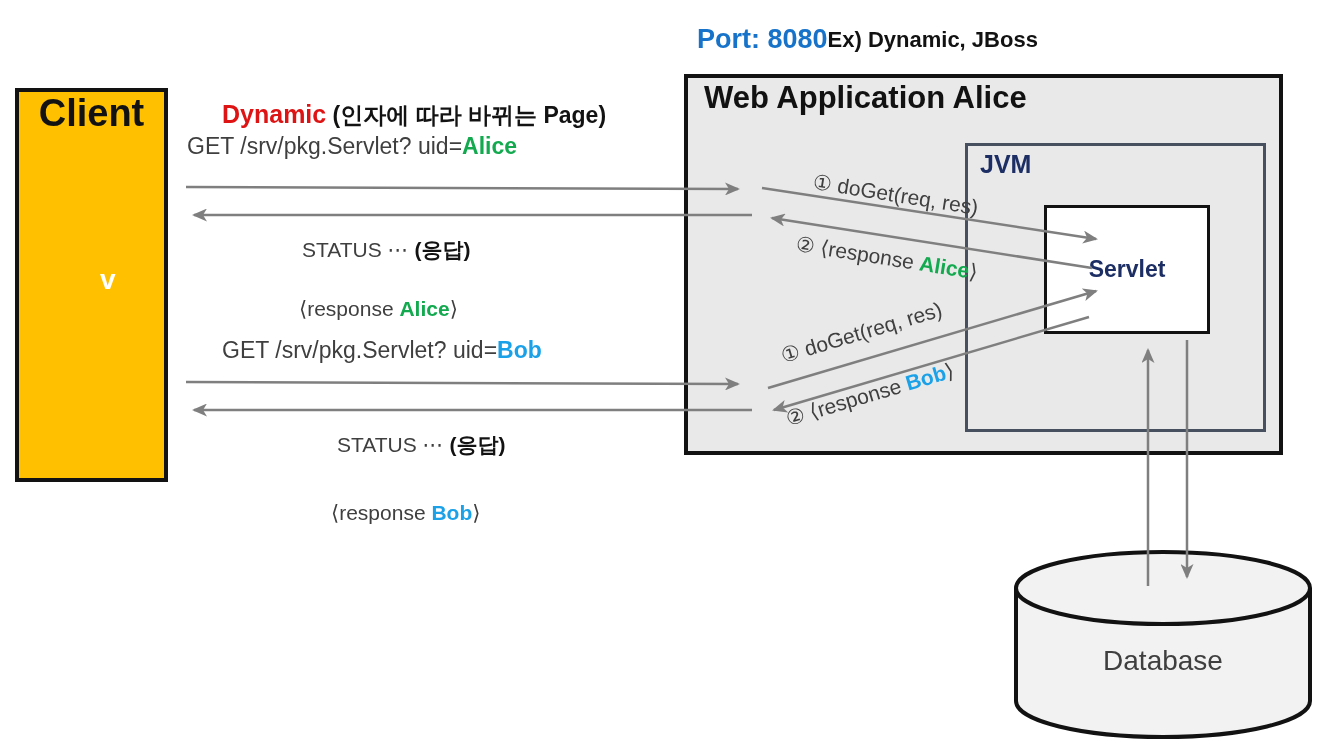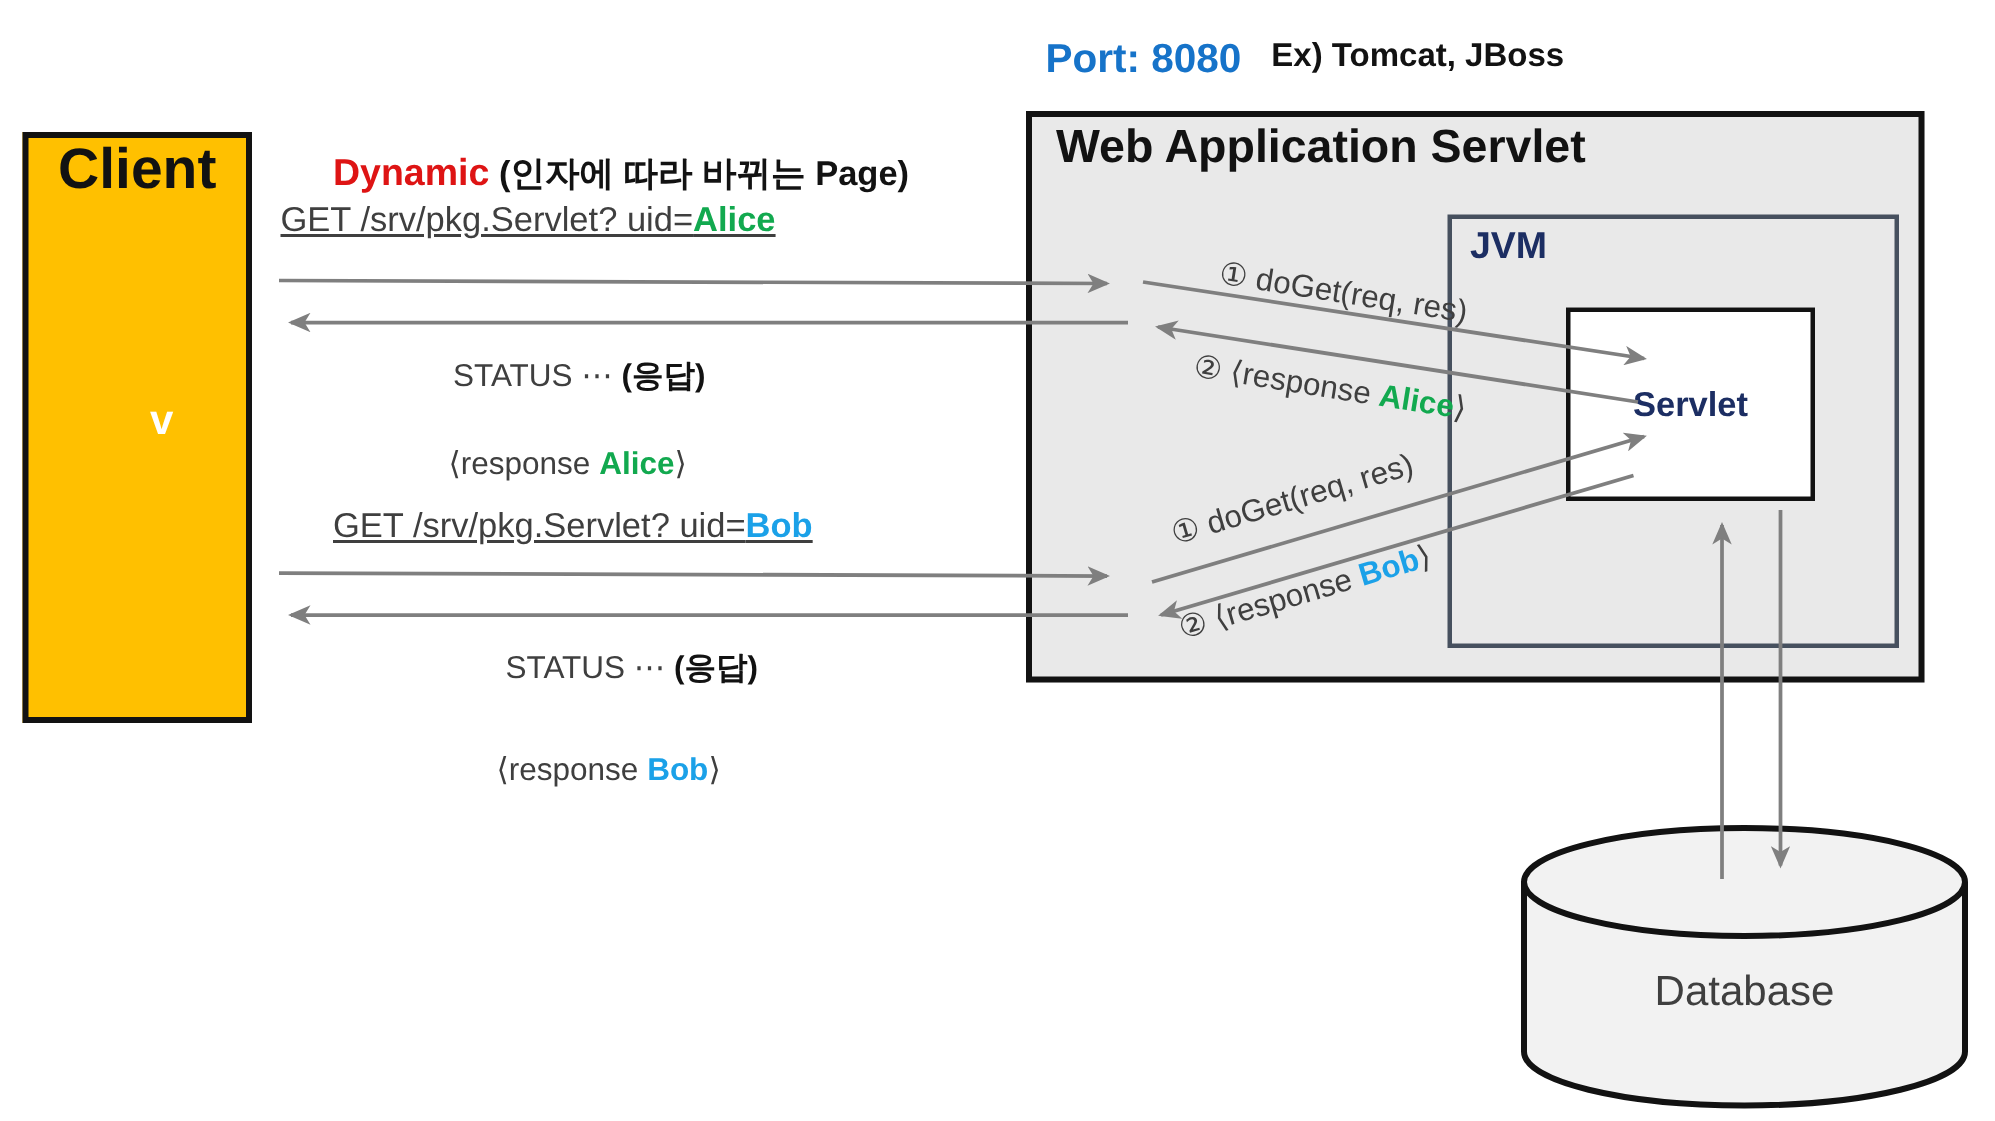--- a/index.html
+++ b/index.html
@@ -13,40 +13,40 @@
   body{font-family:"Liberation Sans","DejaVu Sans",sans-serif;}
   .canvas{position:relative;width:1330px;height:747px;background:#fff;overflow:hidden;}
   .abs{position:absolute;}
 
   
   .client-box{left:15px;top:88px;width:153px;height:394px;background:var(--orange);
     border:4px solid var(--black);display:flex;justify-content:center;z-index:1;}
   .client-label{font-size:38px;font-weight:700;color:var(--black);}
   .client-cursor{left:100px;top:264px;font-size:28px;font-weight:700;color:#fff;z-index:2;}
 
-  .port-row{left:697px;top:24px;display:flex;align-items:flex-start;gap:20px;white-space:nowrap;z-index:2;}
+  .port-row{left:697px;top:24px;display:flex;align-items:center;white-space:nowrap;z-index:2;}
   .port-text{font-size:27px;font-weight:700;color:var(--blue);}
   .ex-text{font-size:22px;font-weight:700;color:var(--black);}
 
   .was-box{left:684px;top:74px;width:599px;height:381px;background:var(--gray-fill);
     border:4px solid var(--black);z-index:1;}
   .was-title{position:absolute;left:16px;top:2px;font-size:31px;font-weight:700;color:var(--black);white-space:nowrap;}
 
   .jvm-box{left:965px;top:143px;width:301px;height:289px;border:3px solid var(--jvm-border);z-index:2;padding-left:16px;}
   .jvm-label{position:absolute;left:12px;top:4px;font-size:25px;font-weight:700;color:var(--navy);}
 
   .servlet-box{left:1044px;top:205px;width:166px;height:129px;background:#fff;border:3px solid var(--black);
     display:flex;align-items:center;justify-content:center;z-index:3;}
   .servlet-label{font-size:23px;font-weight:700;color:var(--navy);}
 
   
   .msg{white-space:nowrap;z-index:6;}
   .dynamic-row{left:222px;top:100px;font-size:23px;font-weight:700;color:var(--black);}
   .dynamic-word{font-size:25px;font-weight:700;color:var(--red);}
-  .get-line{font-size:23px;color:var(--dark);text-decoration:underline;}
+  .get-line{font-size:23px;color:var(--dark);}
   .get-alice{left:187px;top:133px;}
   .get-bob{left:222px;top:337px;}
   .status-line{font-size:21px;color:var(--dark);}
   .status-alice{left:302px;top:236px;}
   .resp-alice{left:299px;top:260px;margin-top:37px;}
   .status-bob{left:337px;top:431px;}
   .resp-bob{left:331px;top:457px;margin-top:44px;}
   .status-bold{font-weight:700;color:var(--black);}
   .u-green{font-weight:700;color:var(--green);}
   .u-cyan{font-weight:700;color:var(--cyan);}
@@ -70,25 +70,25 @@
 
 <div class="canvas">
 
   <div class="abs client-box">
     <span class="client-label">Client</span>
   </div>
   <span class="abs client-cursor">v</span>
 
   <div class="abs port-row">
     <span class="port-text">Port: 8080</span>
-    <span class="ex-text">Ex) Tomcat, JBoss</span>
+    <span class="ex-text">Ex) Dynamic, JBoss</span>
   </div>
 
   <div class="abs was-box">
-    <div class="was-title">Web Application Servlet</div>
+    <div class="was-title">Web Application Alice</div>
   </div>
 
   <div class="abs jvm-box">
     <div class="jvm-label">JVM</div>
   </div>
 
   <div class="abs servlet-box">
     <span class="servlet-label">Servlet</span>
   </div>
 

